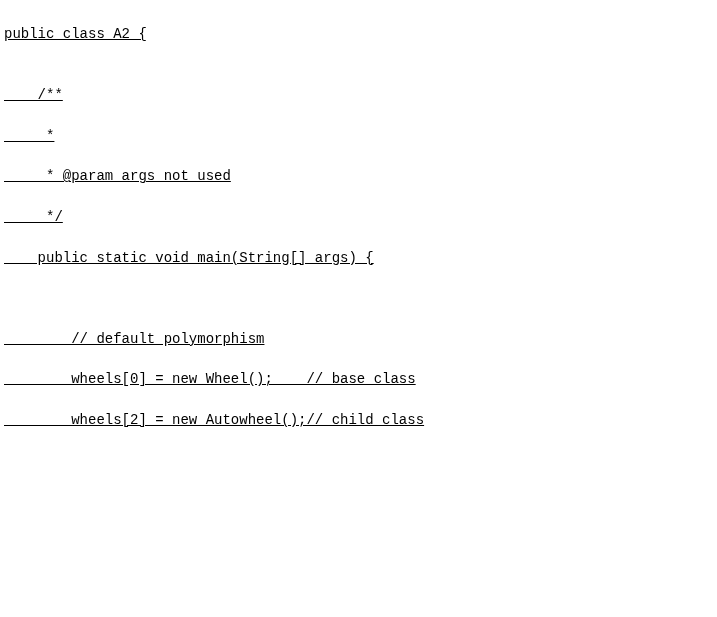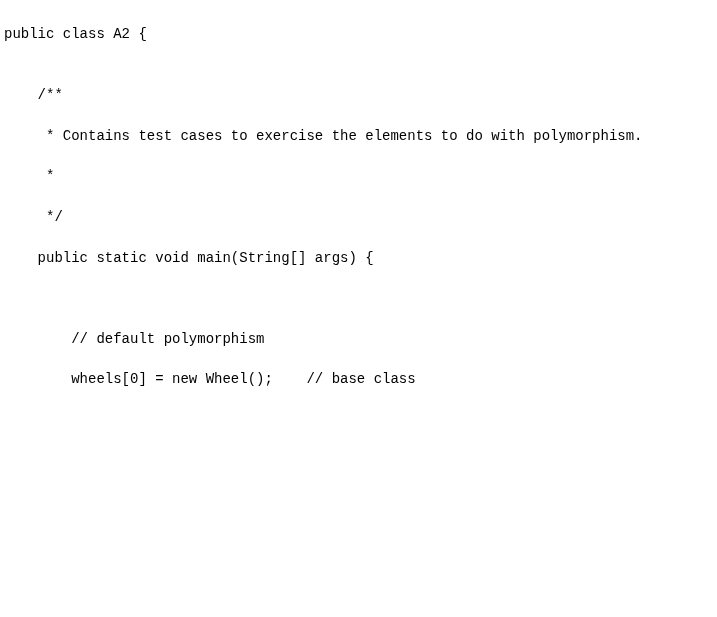--- a/index.html
+++ b/index.html
@@ -11,37 +11,39 @@
       line-height: 1.45;
       color: #000000;
       width: 717px;
     }
     .code-container {
       padding: 4px 0 4px 4px;
       white-space: pre;
     }
     .line {
       display: block;
+      text-decoration: underline;
     }
   </style>
 </head>
 <body>
 
 <div class="code-container">
 <span class="line">public class A2 {</span>
 <span class="line"></span>
 <span class="line">    /**</span>
-<span class="line">     * Contains test cases to exercise the elements to do with polymorphism.</span>
 <span class="line">     *</span>
+<span class="line">     * @param args not used</span>
 <span class="line">     */</span>
 <span class="line">    public static void main(String[] args) {</span>
 <span class="line"></span>
 <span class="line"></span>
 <span class="line">        // default polymorphism</span>
 <span class="line">        wheels[0] = new Wheel();    // base class</span>
+<span class="line">        wheels[2] = new Autowheel();// child class</span>
 <span class="line"></span>
 
 
 
 
 <span class="line"></span>
 
 
 
 

